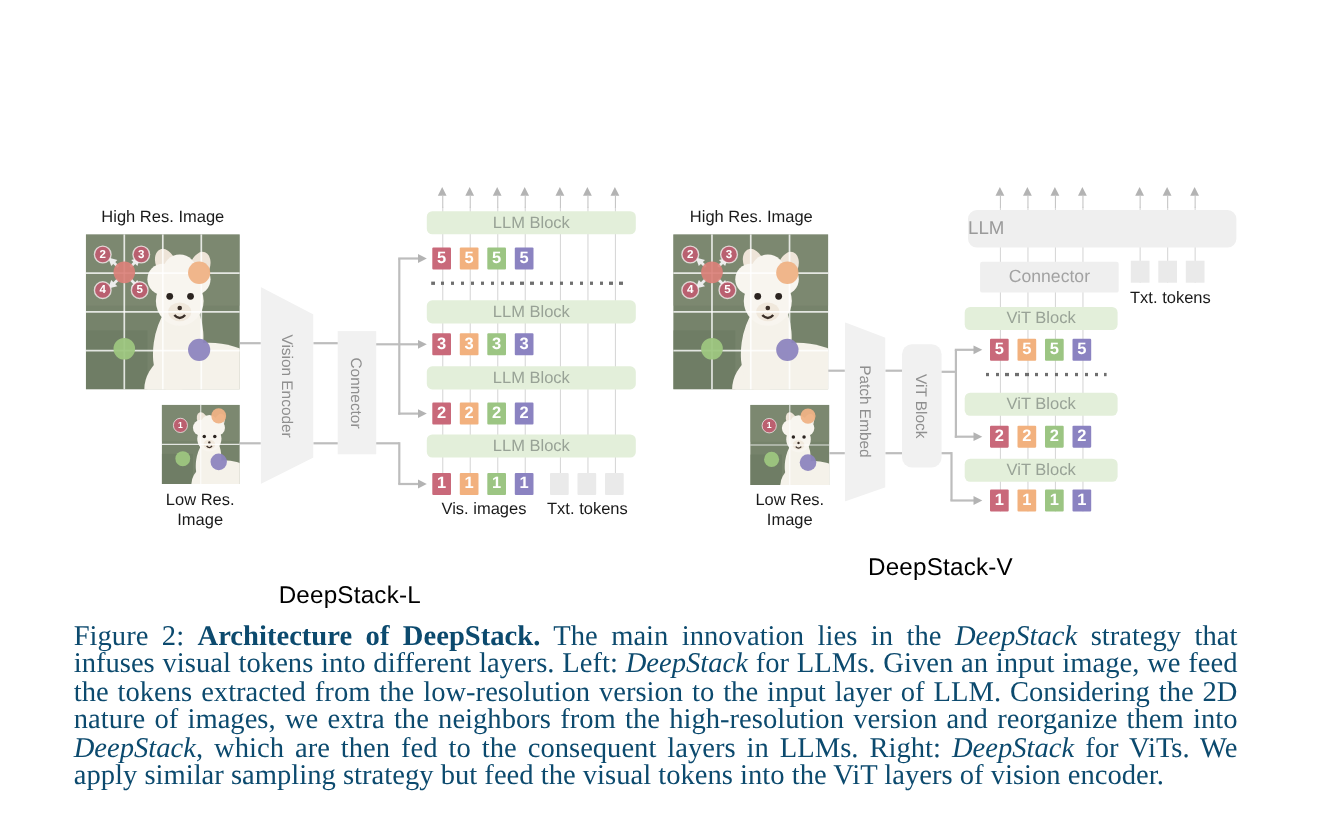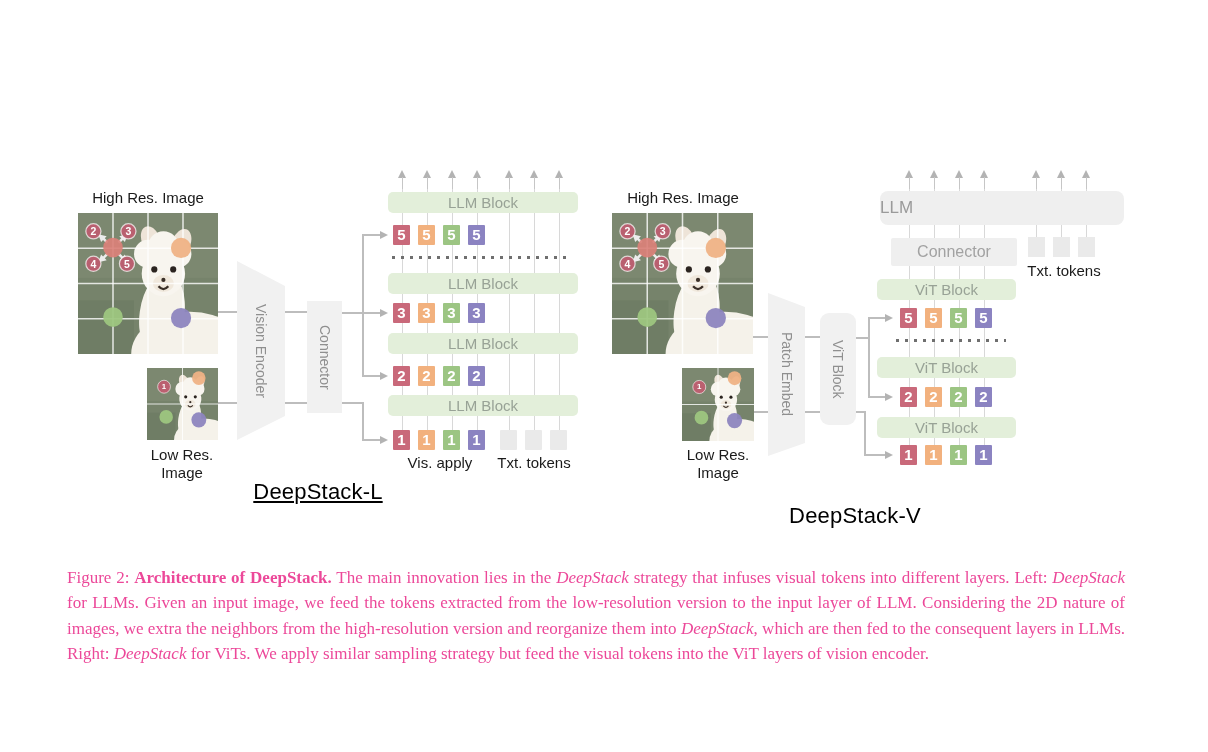--- a/index.html
+++ b/index.html
@@ -39,22 +39,22 @@
     border-bottom:8px solid #b3b3b3;border-left:4.5px solid transparent;border-right:4.5px solid transparent;
   }
   .up-shaft{position:absolute;width:1.5px;height:12px;background:#c6c6c6;}
   .dotted{
     position:absolute;height:3px;
     background:repeating-linear-gradient(90deg,#6f6f6f 0 3px,transparent 3px 9px);
   }
   .photo{position:absolute;display:block;}
   .caption{
     position:absolute;left:67px;top:565px;width:1058px;
-    font-family:"Liberation Serif",serif;font-size:17px;line-height:25.4px;
-    text-align:justify;color:#ec4899;
+    font-family:"Liberation Serif",serif;font-size:26px;line-height:25.4px;
+    text-align:justify;color:#0c4a6e;
   }
   .seg-b{font-weight:bold;}
   .seg-i{font-style:italic;}
 </style>
 </head>
 <body>
 
 <svg width="0" height="0" style="position:absolute">
   <defs>
     <g id="alpaca">
@@ -231,24 +231,24 @@
 <div class="token-row" style="left:393px;top:430px;">
     <div class="token" style="background: rgb(201, 105, 122);">1</div>
     <div class="token" style="background: rgb(242, 177, 126);">1</div>
     <div class="token" style="background: rgb(156, 197, 131);">1</div>
     <div class="token" style="background: rgb(139, 131, 193);">1</div>
     <div class="token gray" style="margin-left: 7px;"></div>
     <div class="token gray"></div>
     <div class="token gray"></div>
   </div>
 
-<div class="lbl" style="left:395px;top:454px;width:90px;">Vis. apply</div>
+<div class="lbl" style="left:395px;top:454px;width:90px;">Vis. images</div>
 <div class="lbl" style="left:489px;top:454px;width:90px;">Txt. tokens</div>
 
-<div class="title" style="left:238px;top:479px;width:160px;text-decoration:underline;">DeepStack-L</div>
+<div class="title" style="left:238px;top:528px;width:160px;">DeepStack-L</div>
 
 <div class="lbl" style="left:613px;top:189px;width:140px;">High Res. Image</div>
 
 <svg class="photo" style="left:612px;top:213px;" width="141" height="141" viewBox="0 0 100 100" preserveAspectRatio="none">
   <use href="#alpaca"></use>
   <use href="#hi-grid"></use>
   <g stroke="#ececec" stroke-width="1.8">
     <line x1="21" y1="21" x2="18" y2="18"></line>
     <line x1="29" y1="21" x2="32" y2="18"></line>
     <line x1="21" y1="29" x2="18" y2="32"></line>

